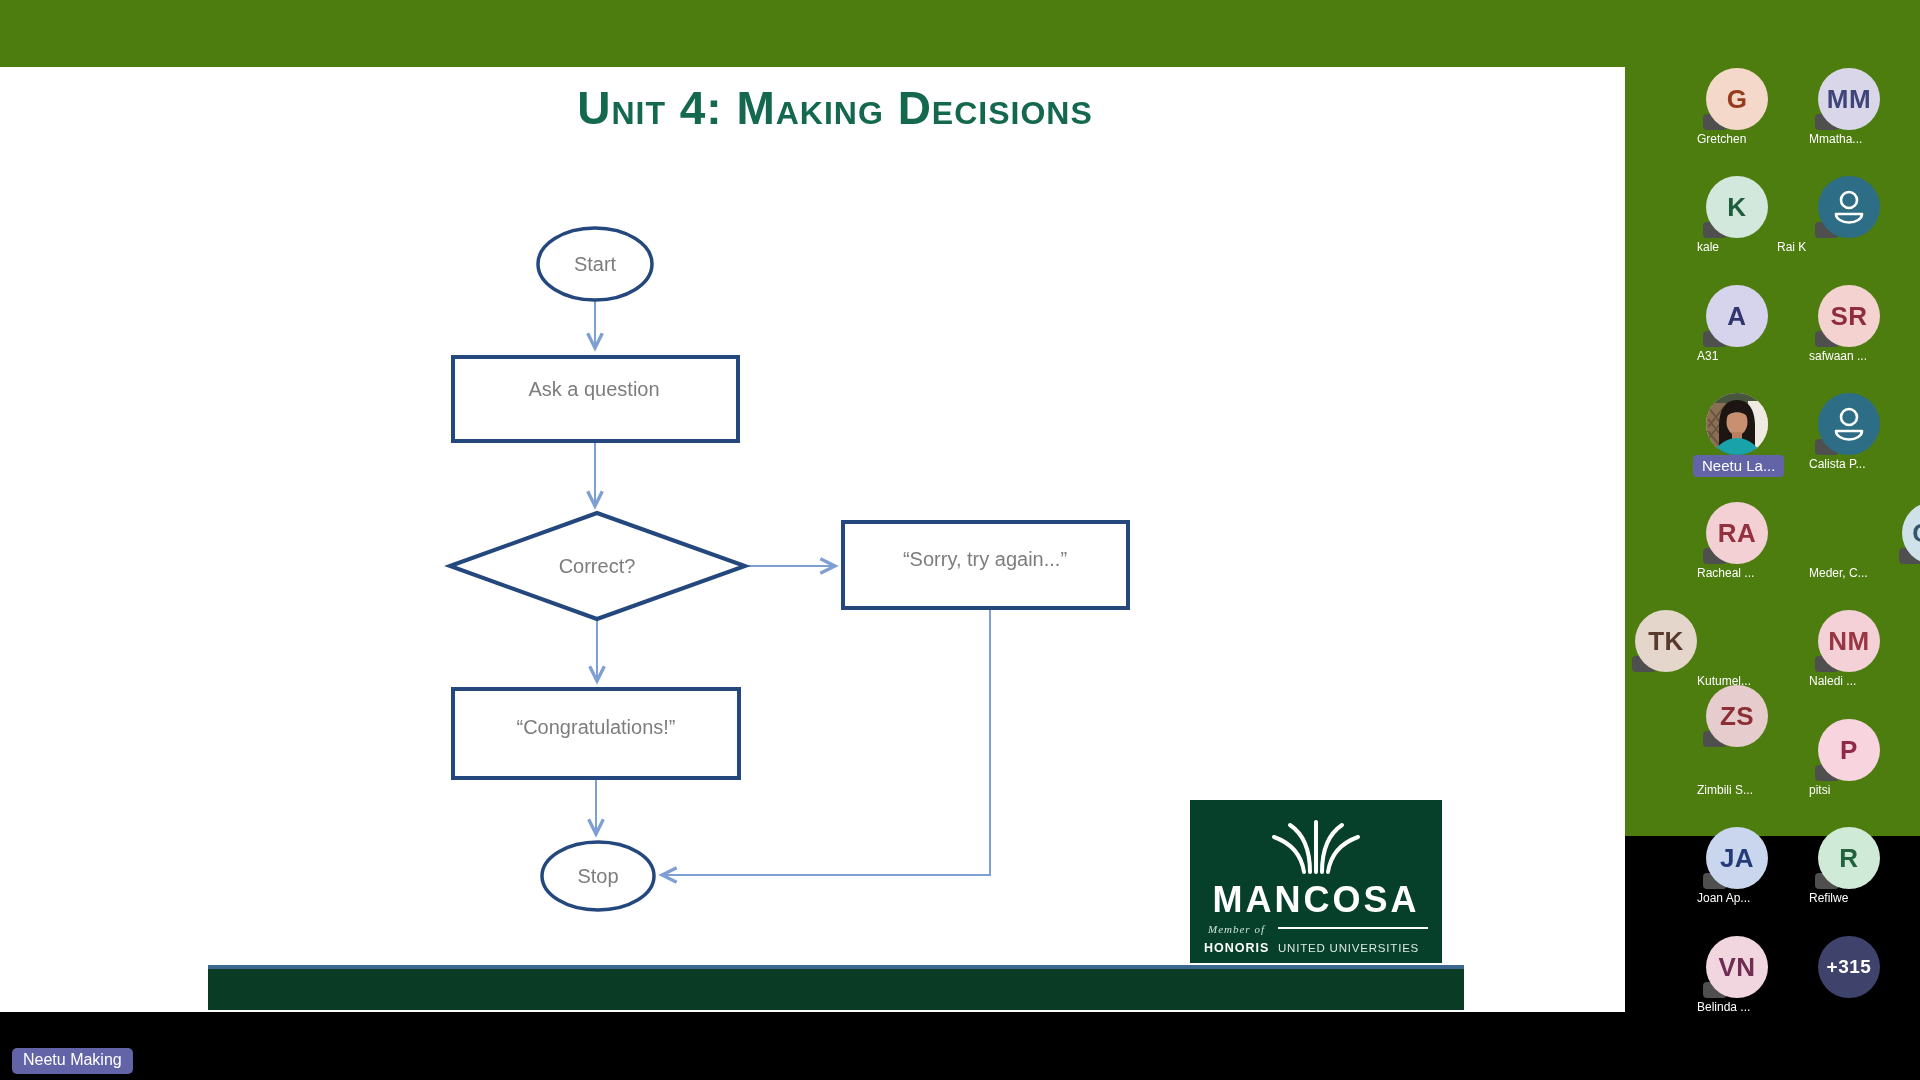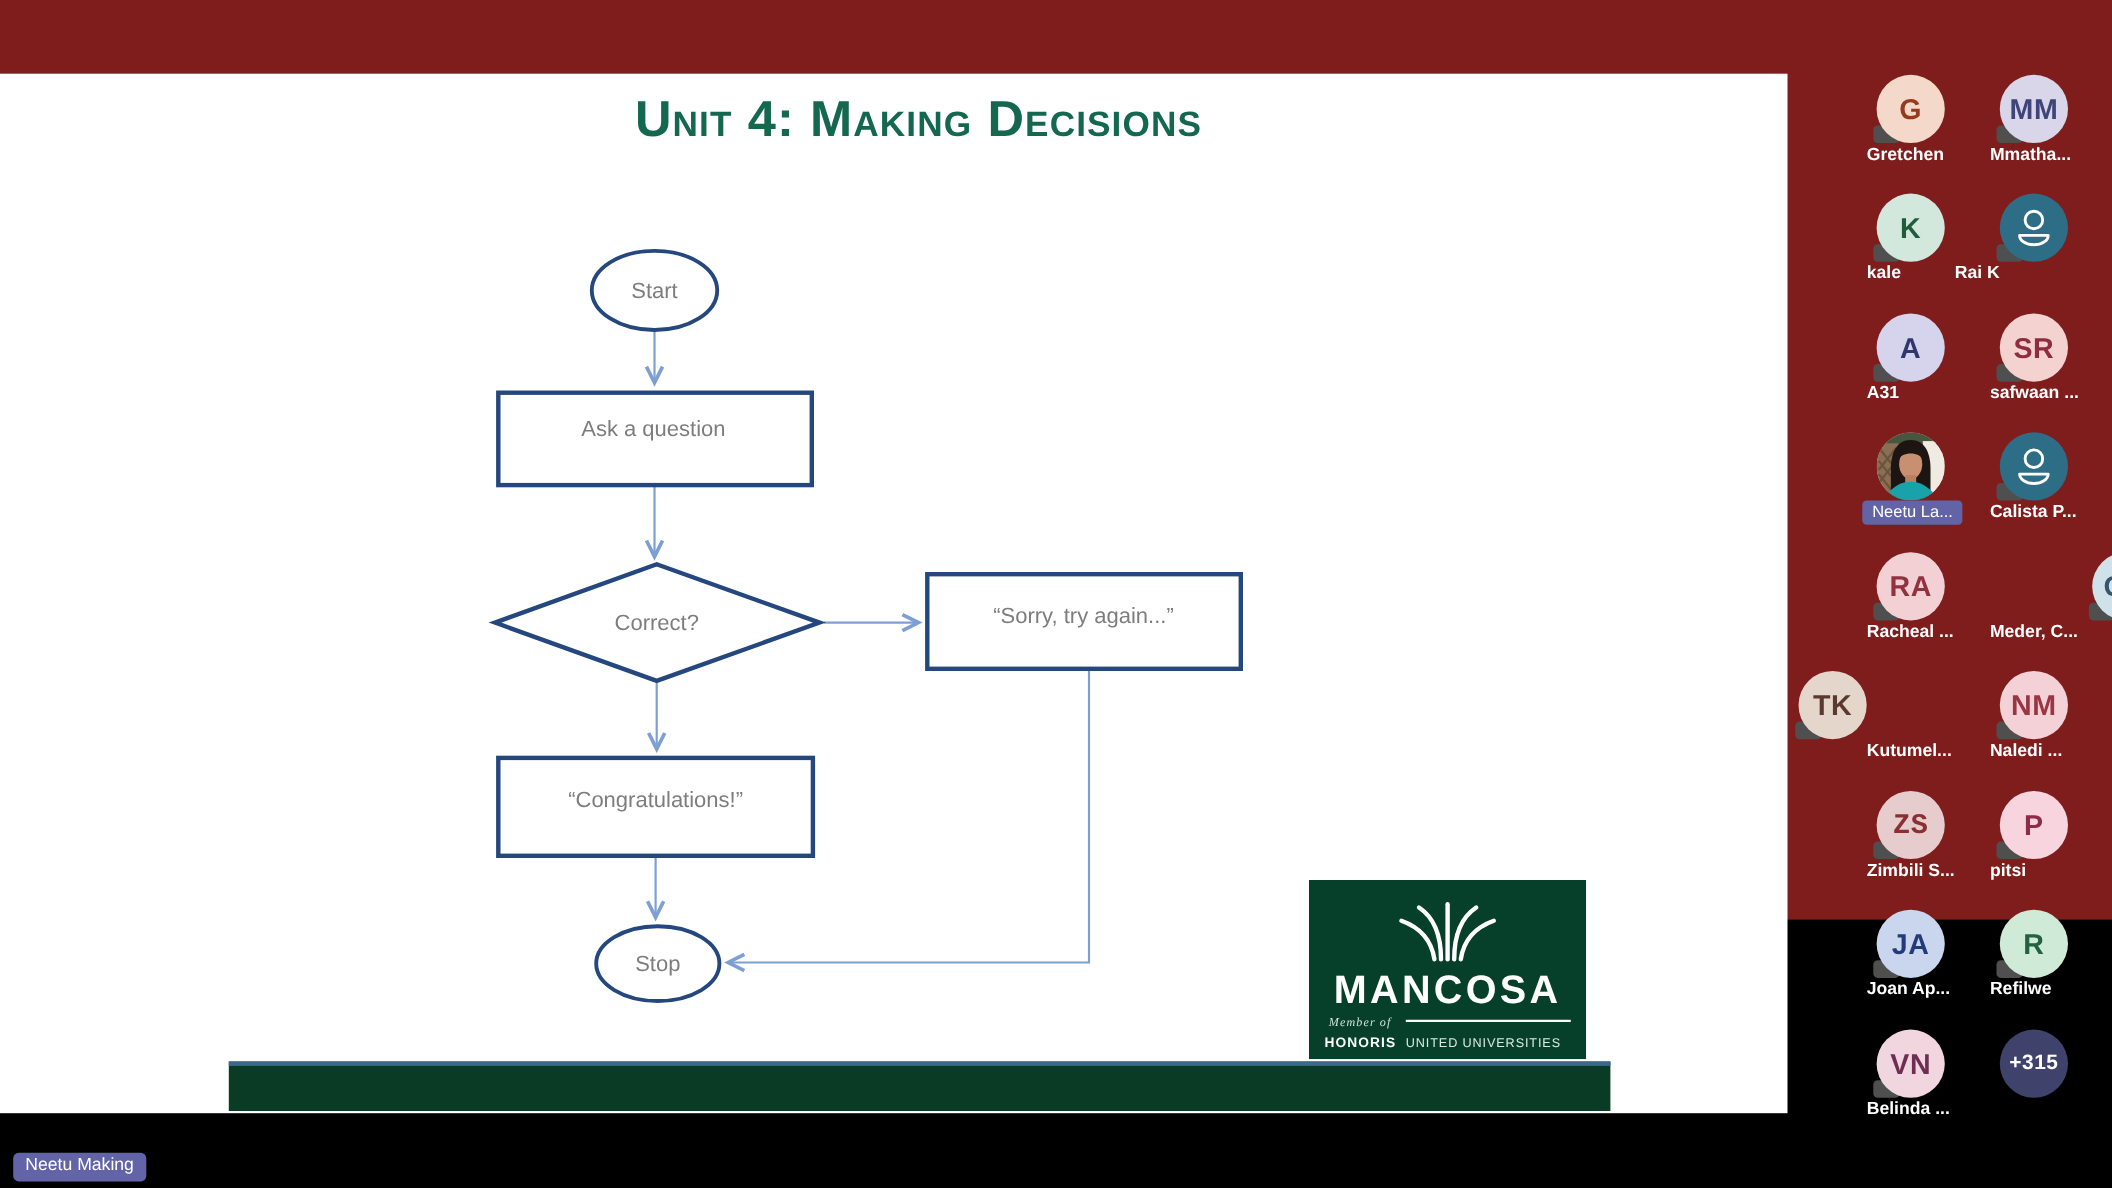--- a/index.html
+++ b/index.html
@@ -1,18 +1,18 @@
 <!DOCTYPE html>
 <html><head>
 <meta charset="utf-8">
 <style>
   * { margin:0; padding:0; box-sizing:border-box; }
   html,body { width:1920px; height:1080px; background:#000; overflow:hidden;
               font-family:"Liberation Sans", sans-serif; }
-  .stage { position:absolute; inset:0; width:1920px; height:836px; background:#7f1d1d; }
+  .stage { position:absolute; inset:0; width:1920px; height:836px; background:#4d7c0f; }
 
   
   .slide { position:absolute; left:0; top:67px; width:1625px; height:945px; background:#ffffff; }
   .slide-title {
     position:absolute; left:835px; top:14px; transform:translateX(-50%);
     font-variant:small-caps; font-weight:bold; font-size:46px; letter-spacing:1px;
     color:#14684E; white-space:nowrap;
   }
   .flow-svg { position:absolute; left:0; top:0; }
   .flow-svg text { font-family:"Liberation Sans", sans-serif; font-size:20px; fill:#7D7D7D; }
@@ -33,21 +33,21 @@
     display:flex; align-items:center; justify-content:center;
     font-weight:bold; font-size:26px; letter-spacing:0.5px;
   }
   .avatar.small-count { font-size:19px; font-weight:bold; }
   .avatar svg { display:block; }
   .notch {
     position:absolute; left:-3px; top:46px; width:24px; height:16px;
     background:#4F4F4F; border-radius:4px; z-index:0;
   }
   .p-name {
-    position:absolute; color:#fff; font-size:16px; white-space:nowrap; z-index:2;font-weight:bold;
+    position:absolute; color:#fff; font-size:12px; white-space:nowrap; z-index:2;
   }
   .p-pill {
     position:absolute; z-index:3; background:#6264A7; color:#fff; font-size:15px;
     padding:2px 9px 3px 9px; border-radius:4px; white-space:nowrap;
   }
   .photo-avatar { position:absolute; inset:0; border-radius:50%; overflow:hidden; z-index:1; }
 
   
   .self-label {
     position:absolute; left:12px; top:1048px; background:#6264A7; color:#fff;
@@ -191,21 +191,21 @@
       <div class="tile" style="left: 1635px; top: 610px;">
         <div class="notch"></div>
         <div class="avatar" style="background: rgb(228, 214, 203); color: rgb(90, 58, 46);">TK</div>
       </div>
       <div class="p-name" style="left: 1697px; top: 674px;">Kutumel...</div>
       <div class="tile" style="left: 1818px; top: 610px;">
         <div class="notch"></div>
         <div class="avatar" style="background: rgb(243, 209, 214); color: rgb(154, 54, 68);">NM</div>
       </div>
       <div class="p-name" style="left: 1809px; top: 674px;">Naledi ...</div>
-      <div class="tile" style="left: 1706px; top: 719px; font-family: Liberation Mono, monospace;">
+      <div class="tile" style="left: 1706px; top: 685px;">
         <div class="notch"></div>
         <div class="avatar" style="background: rgb(230, 204, 205); color: rgb(138, 47, 52);">ZS</div>
       </div>
       <div class="p-name" style="left: 1697px; top: 783px;">Zimbili S...</div>
       <div class="tile" style="left: 1818px; top: 719px;">
         <div class="notch"></div>
         <div class="avatar" style="background: rgb(248, 212, 222); color: rgb(143, 43, 73);">P</div>
       </div>
       <div class="p-name" style="left: 1809px; top: 783px;">pitsi</div>
       <div class="tile" style="left: 1706px; top: 827px;">

